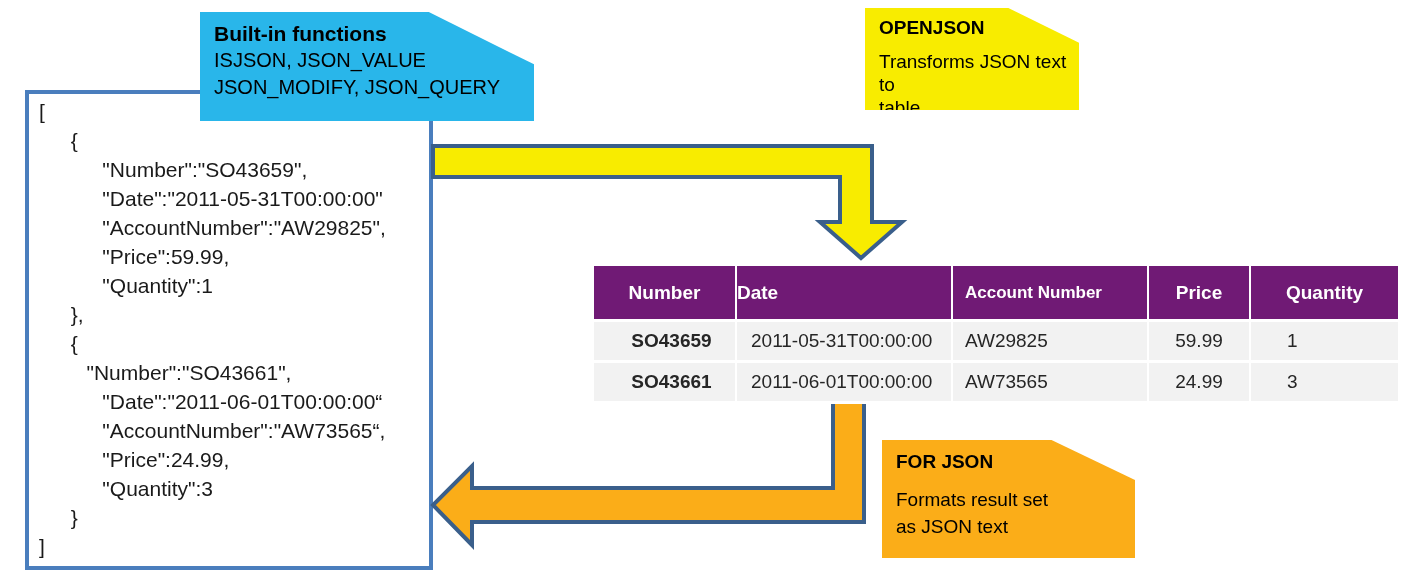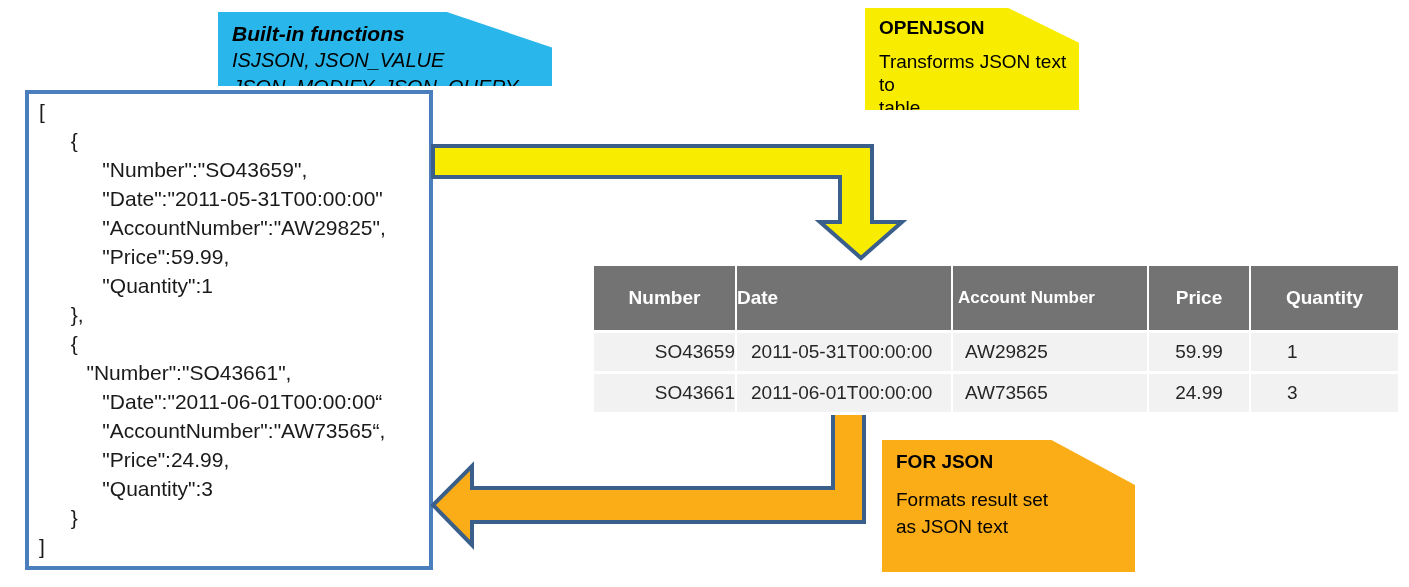--- a/index.html
+++ b/index.html
@@ -45,87 +45,86 @@
   
   .callout {
     position: absolute;
     z-index: 3;
     color: #000000;
   }
   .callout .title { font-weight: bold; }
   .callout .body  { white-space: pre-line; }
 
   .callout-builtin {
-    left: 218px; top: 12px;
-    width: 334px; height: 74px;
+    left: 200px; top: 12px;
+    width: 334px; height: 109px;
     background: #29B6EA;
     clip-path: polygon(0 0, 68.5% 0, 100% 48%, 100% 100%, 0 100%);
     padding: 8px 8px 0 14px;
-    font-style: italic;
   }
   .callout-builtin .title { font-size: 21px; line-height: 27px; }
   .callout-builtin .body  { font-size: 20px; line-height: 27px; }
 
   .callout-openjson {
     left: 865px; top: 8px;
     width: 214px; height: 102px;
     background: #F8EC00;
     clip-path: polygon(0 0, 67% 0, 100% 34%, 100% 100%, 0 100%);
     padding: 8px 10px 0 14px;
   }
   .callout-openjson .title { font-size: 19px; line-height: 24px; }
   .callout-openjson .body  { font-size: 19px; line-height: 23px; margin-top: 10px; }
 
   .callout-forjson {
     left: 882px; top: 440px;
-    width: 253px; height: 132px;
+    width: 253px; height: 118px;
     background: #FBAD18;
     clip-path: polygon(0 0, 67% 0, 100% 34%, 100% 100%, 0 100%);
     padding: 10px 10px 4px 14px;
   }
   .callout-forjson .title { font-size: 19px; line-height: 24px; }
   .callout-forjson .body  { font-size: 19px; line-height: 27px; margin-top: 12px; }
 
   
   .table-wrap {
     position: absolute;
     left: 592px; top: 263px;
     z-index: 2;
   }
   table {
     border-collapse: separate;
     border-spacing: 2px 3px;
     background: #ffffff;
   }
   th {
-    background: #737373;
+    background: #701a75;
     color: #ffffff;
     font-weight: bold;
     font-size: 19px;
-    height: 64px;
+    height: 53px;
     text-align: center;
     vertical-align: middle;
   }
   td {
     background: #F2F2F2;
     color: #262626;
     font-size: 19px;
     height: 38px;
     vertical-align: middle;
   }
   .col-number  { width: 141px; }
   .col-date    { width: 214px; }
   .col-account { width: 194px; }
   .col-price   { width: 100px; }
   .col-qty     { width: 147px; }
 
   th.col-date    { text-align: left; }
-  th.col-account { text-align: left; padding-left: 5px; font-size: 17px; }
-
-  td.col-number  { text-align: right; padding-left: 14px; }
+  th.col-account { text-align: left; padding-left: 12px; font-size: 17px; }
+
+  td.col-number  { text-align: center; padding-left: 14px; font-weight: bold; }
   td.col-date    { text-align: left; padding-left: 14px; }
   td.col-account { text-align: left; padding-left: 12px; }
   td.col-price   { text-align: center; }
   td.col-qty     { text-align: left; padding-left: 36px; }
 </style>
 </head>
 <body>
 
 <div class="canvas">
 

